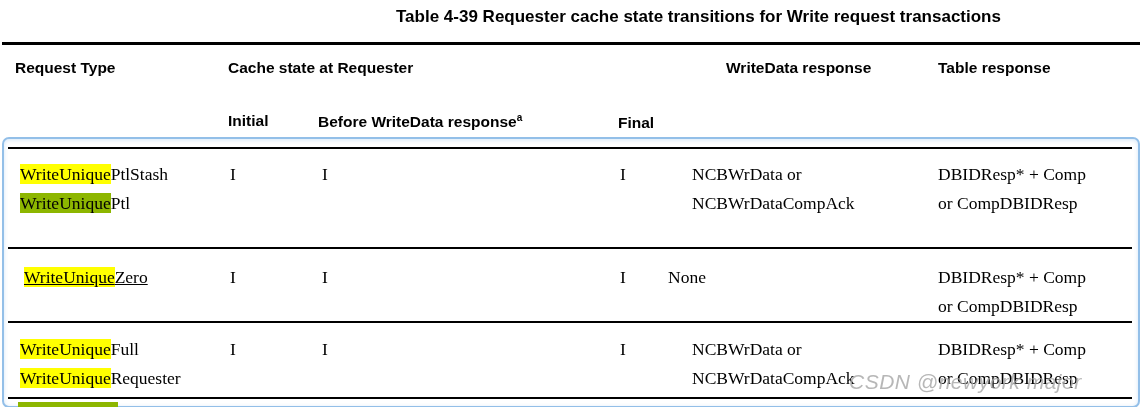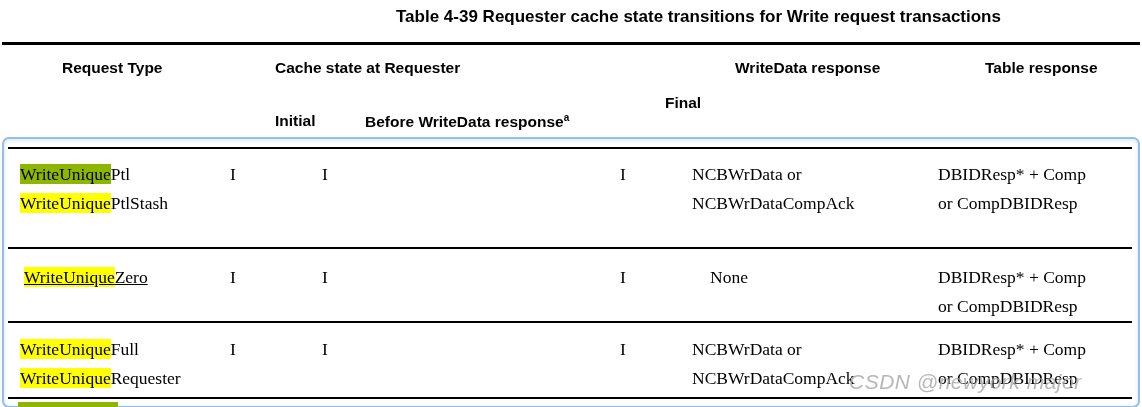--- a/index.html
+++ b/index.html
@@ -3,21 +3,21 @@
 <meta charset="utf-8">
 <style>
   html,body{margin:0;padding:0;background:#ffffff;}
   #screen{
     position:relative;width:1142px;height:407px;background:#ffffff;
     overflow:hidden;font-family:"Liberation Serif", serif;color:#000;
   }
   .abs{position:absolute;}
   .sans{font-family:"Liberation Sans", sans-serif;}
   .title{font-weight:bold;font-size:17px;white-space:nowrap;text-align:center;}
-  .colhead{font-weight:bold;font-size:15.5px;white-space:nowrap;margin-left:47px;}
+  .colhead{font-weight:bold;font-size:15.5px;white-space:nowrap;}
   .rule{background:#000;}
   .bluebox{
     left:2px;top:137px;width:1134px;height:267px;
     border:2px solid #93bfe8;border-radius:7px;background:#fff;
     box-shadow:inset 0 1px 4px rgba(160,200,240,0.45);
   }
   .cell{font-size:17.5px;line-height:29px;white-space:nowrap;}
   .hl-y{background:#ffff00;}
   .hl-g{background:#8db600;}
   .watermark{
@@ -30,37 +30,37 @@
 <body>
 
 <div id="screen">
 
   <div class="abs sans title" style="left:396px;top:7px;">Table 4-39 Requester cache state transitions for Write request transactions</div>
 
   <div class="abs rule" style="left:2px;top:42px;width:1138px;height:3px;"></div>
 
   <div class="abs sans colhead" style="left:15px;top:59px;">Request Type</div>
   <div class="abs sans colhead" style="left:228px;top:59px;">Cache state at Requester</div>
-  <div class="abs sans colhead" style="left:688px;top:59px;">WriteData response</div>
+  <div class="abs sans colhead" style="left:726px;top:59px;">WriteData response</div>
   <div class="abs sans colhead" style="left:938px;top:59px;">Table response</div>
 
   <div class="abs sans colhead" style="left:228px;top:112px;">Initial</div>
   <div class="abs sans colhead" style="left:318px;top:112px;">
     <span>Before WriteData response</span><sup style="font-size:10px;">a</sup>
   </div>
-  <div class="abs sans colhead" style="left:618px;top:94px;">Final</div>
+  <div class="abs sans colhead" style="left:618px;top:114px;">Final</div>
 
   <div class="abs bluebox"></div>
 
   <div class="abs rule" style="left:8px;top:147px;width:1124px;height:2px;"></div>
 
   <div>
     <div class="abs cell" style="left:20px;top:160px;">
+      <div><span class="hl-y">WriteUnique</span><span>PtlStash</span></div>
       <div><span class="hl-g">WriteUnique</span><span>Ptl</span></div>
-      <div><span class="hl-y">WriteUnique</span><span>PtlStash</span></div>
     </div>
     <div class="abs cell" style="left:230px;top:160px;">I</div>
     <div class="abs cell" style="left:322px;top:160px;">I</div>
     <div class="abs cell" style="left:620px;top:160px;">I</div>
     <div class="abs cell" style="left:692px;top:160px;">
       <div>NCBWrData or</div>
       <div>NCBWrDataCompAck</div>
     </div>
     <div class="abs cell" style="left:938px;top:160px;">
       <div>DBIDResp* + Comp</div>
@@ -70,21 +70,21 @@
 
   <div class="abs rule" style="left:8px;top:247px;width:1124px;height:1.5px;"></div>
 
   <div>
     <div class="abs cell" style="left:24px;top:263px;text-decoration:underline;">
       <div><span class="hl-y">WriteUnique</span><span>Zero</span></div>
     </div>
     <div class="abs cell" style="left:230px;top:263px;">I</div>
     <div class="abs cell" style="left:322px;top:263px;">I</div>
     <div class="abs cell" style="left:620px;top:263px;">I</div>
-    <div class="abs cell" style="left:710px;top:263px;">
+    <div class="abs cell" style="left:668px;top:263px;">
       <div>None</div>
     </div>
     <div class="abs cell" style="left:938px;top:263px;">
       <div>DBIDResp* + Comp</div>
       <div>or CompDBIDResp</div>
     </div>
   </div>
 
   <div class="abs rule" style="left:8px;top:321px;width:1124px;height:1.5px;"></div>
 

